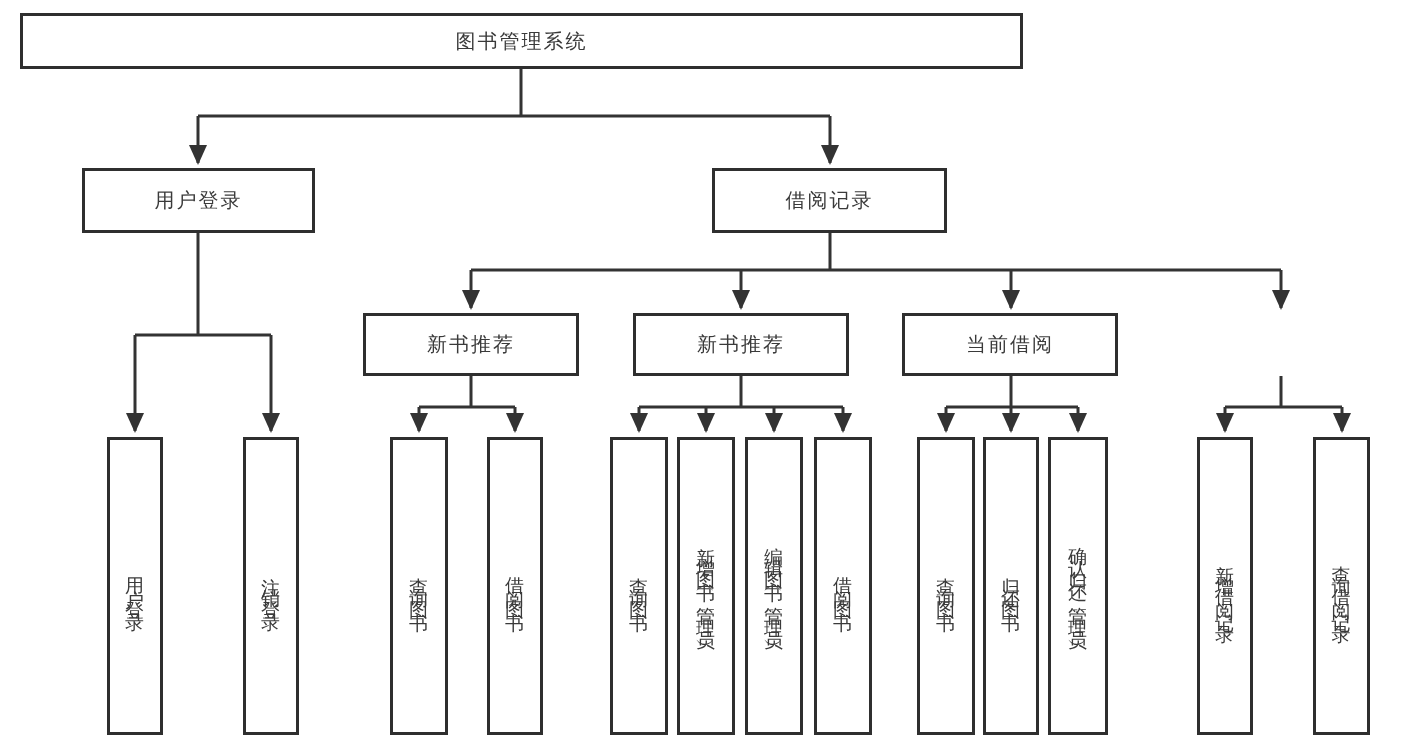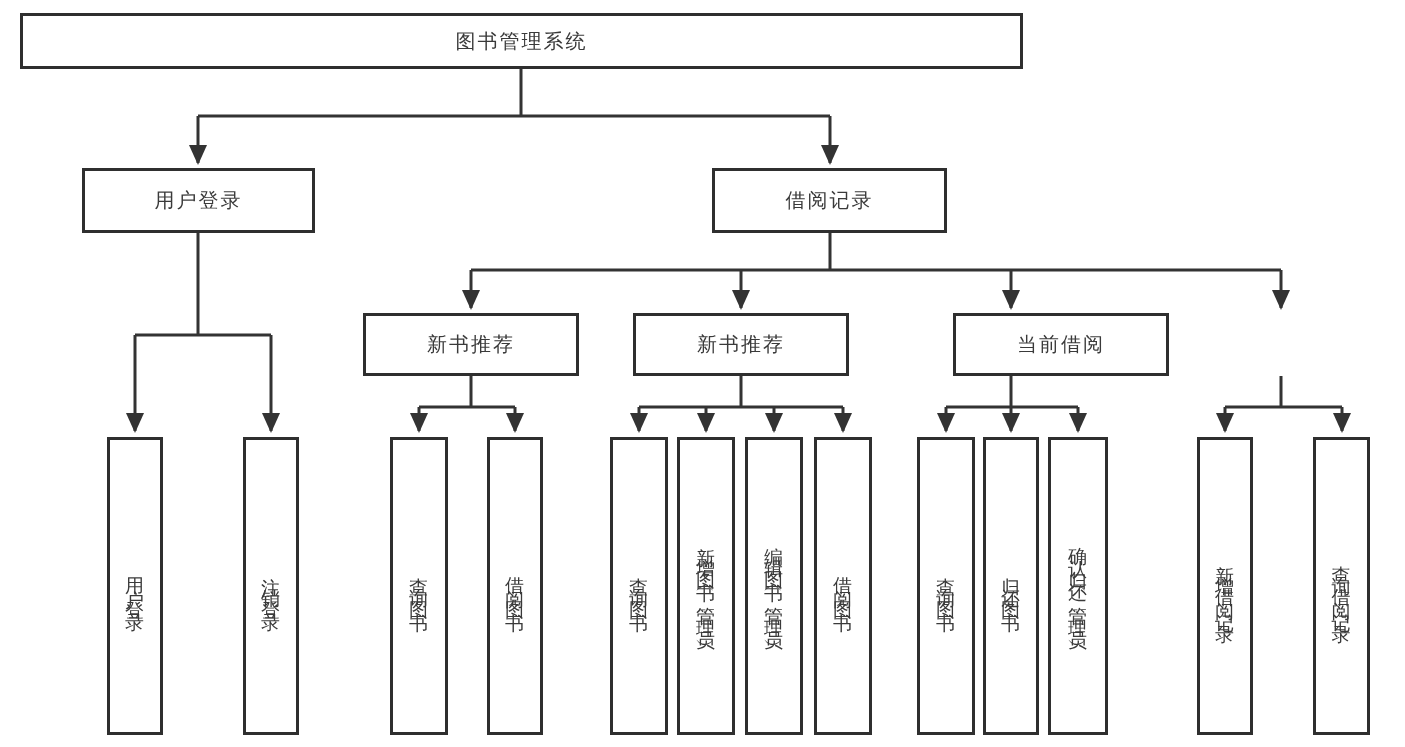--- a/index.html
+++ b/index.html
@@ -126,21 +126,21 @@
     </g>
   </svg>
 
   <div class="node root" style="left:20px;top:13px;width:1003px;height:56px;">图书管理系统</div>
 
   <div class="node" style="left:82px;top:168px;width:233px;height:65px;">用户登录</div>
   <div class="node" style="left:712px;top:168px;width:235px;height:65px;">借阅记录</div>
 
   <div class="node" style="left:363px;top:313px;width:216px;height:63px;">新书推荐</div>
   <div class="node" style="left:633px;top:313px;width:216px;height:63px;">新书推荐</div>
-  <div class="node" style="left:953px;top:313px;width:216px;height:63px;">当前借阅</div>
+  <div class="node" style="left:902px;top:313px;width:216px;height:63px;">当前借阅</div>
 
   <div class="leaf" style="left:107px;width:56px;">用户登录</div>
   <div class="leaf" style="left:243px;width:56px;">注销登录</div>
 
   <div class="leaf" style="left:390px;width:58px;">查询图书</div>
   <div class="leaf" style="left:487px;width:56px;">借阅图书</div>
 
   <div class="leaf" style="left:610px;width:58px;">查询图书</div>
   <div class="leaf" style="left:677px;width:58px;">新增图书（管理员）</div>
   <div class="leaf" style="left:745px;width:58px;">编辑图书（管理员）</div>

